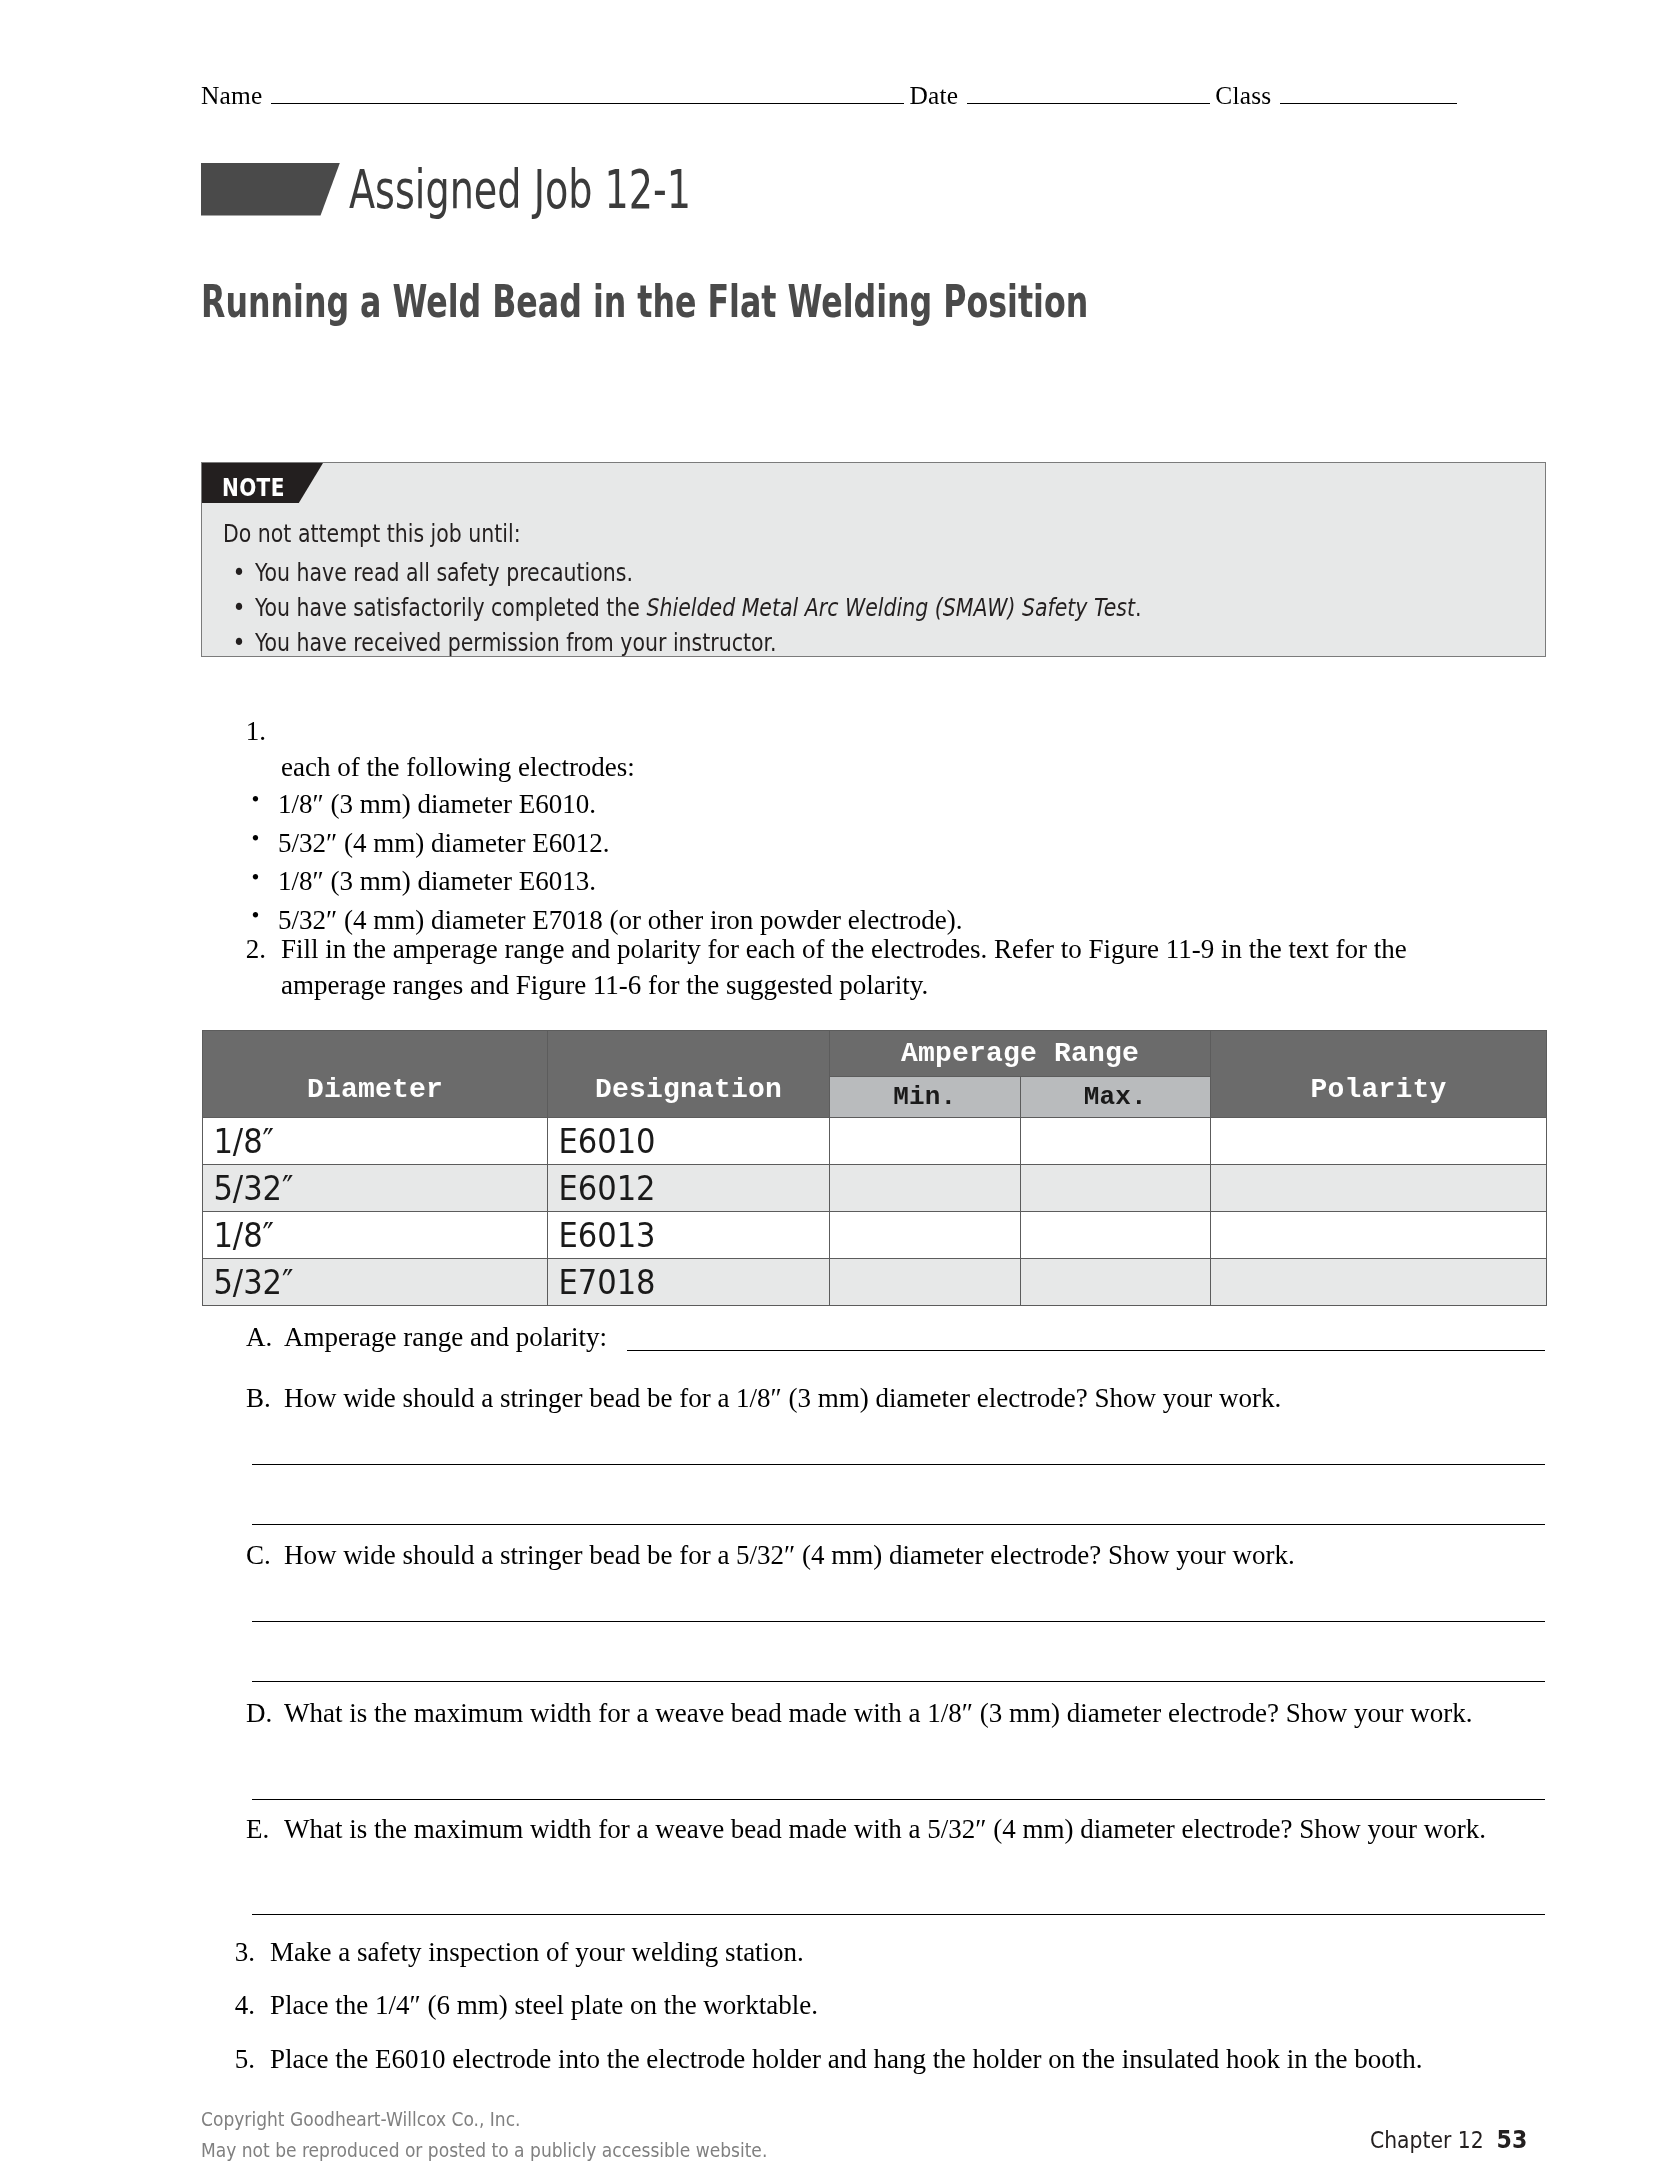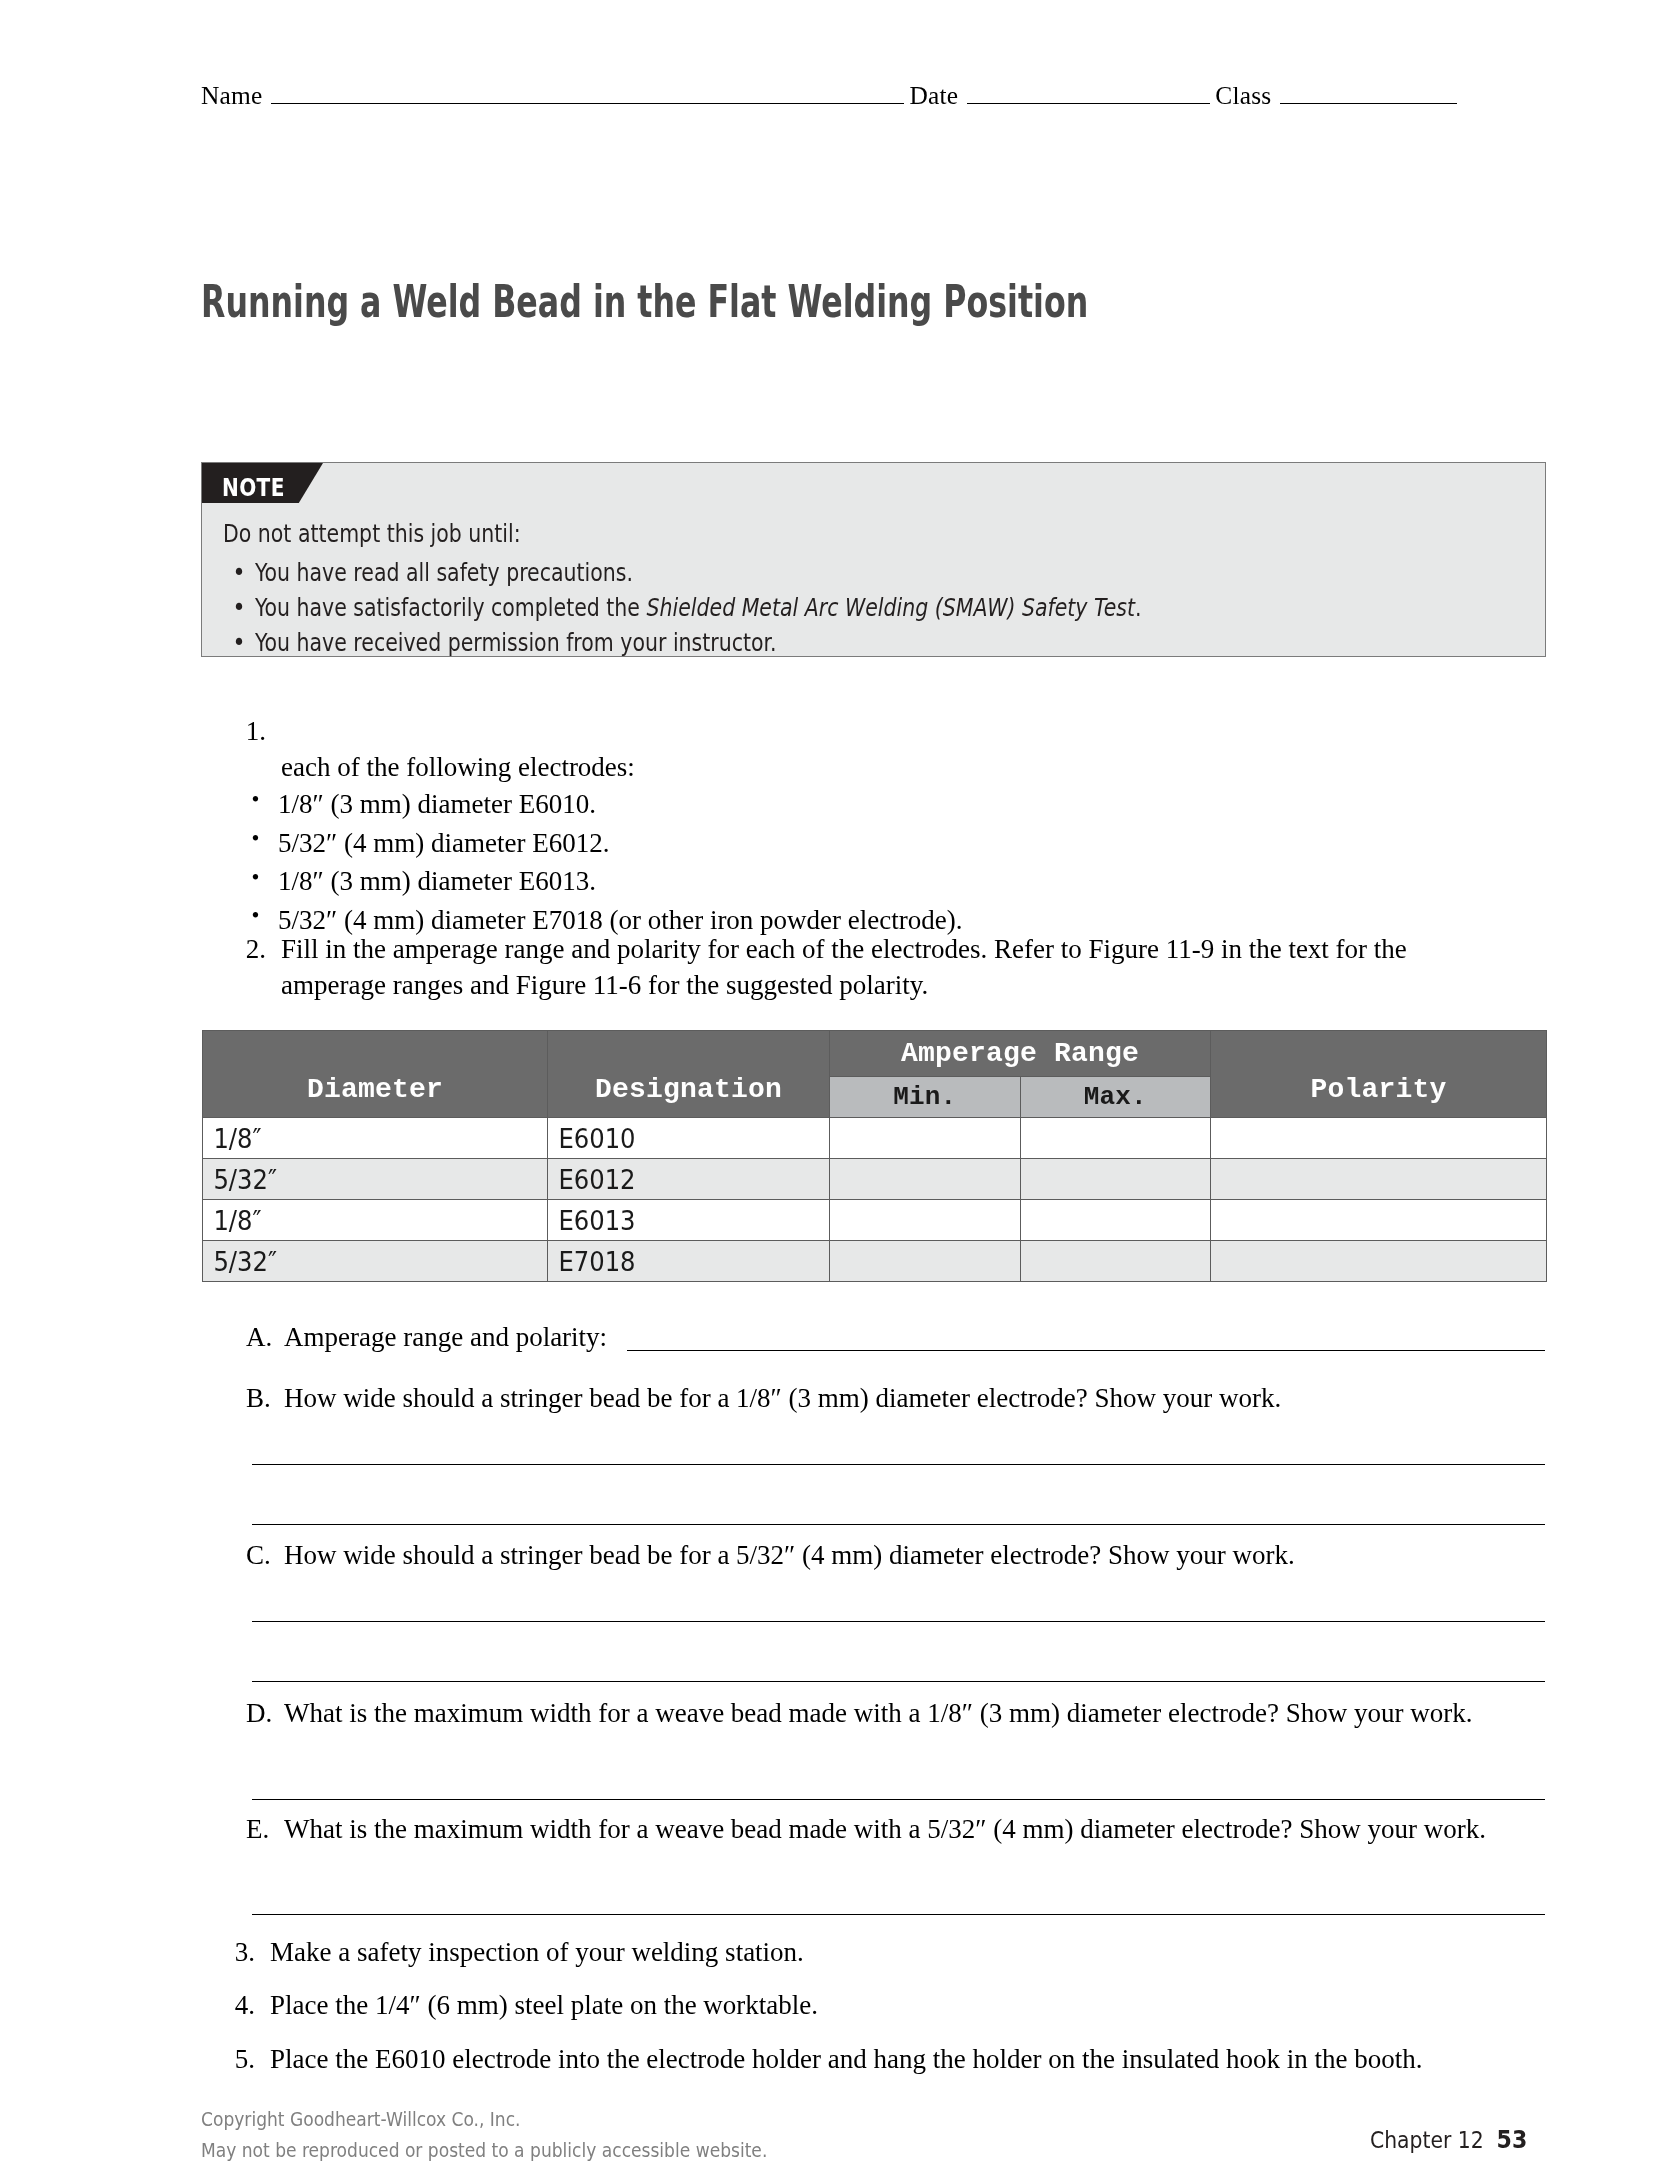--- a/index.html
+++ b/index.html
@@ -226,22 +226,22 @@
   }
   .amp-table th.sub {
     background: #b9bbbd;
     color: #1a1a1a;
     font-size: 26px;
     height: 41px;
   }
   .amp-table th.tall { height: 87px; vertical-align: bottom; padding-bottom: 12px; }
   .amp-table th.span-top { height: 45px; vertical-align: middle; }
   .amp-table td {
-    height: 41px;
-    font-size: 27px;
+    height: 47px;
+    font-size: 34px;
     font-weight: 400;
     color: #1a1a1a;
     padding-left: 10.4px;
     vertical-align: middle;
   }
   .amp-table tr.alt td { background: #e7e8e8; }
   .amp-table tr.plain td { background: #ffffff; }
   .amp-table td.blank { padding-left: 0; }
   .col-d  { width: 345px; }
   .col-de { width: 282px; }
@@ -301,20 +301,24 @@
 
   <div class="idline">
     <span class="lbl">Name</span>
     <span class="rule rule-name"></span>
     <span class="lbl">Date</span>
     <span class="rule rule-date"></span>
     <span class="lbl">Class</span>
     <span class="rule rule-class"></span>
   </div>
 
+  <div class="jobrow">
+    <div class="job-flag"></div>
+    <div class="job-title">Assigned Job 12-1</div>
+  </div>
 
   <div class="sect-title">Running a Weld Bead in the Flat Welding Position</div>
 
 
   <div class="notebox">
     <div class="note-flag">
       <span>NOTE</span>
     </div>
     <div class="note-body">
       <div class="lead">Do not attempt this job until:</div>

